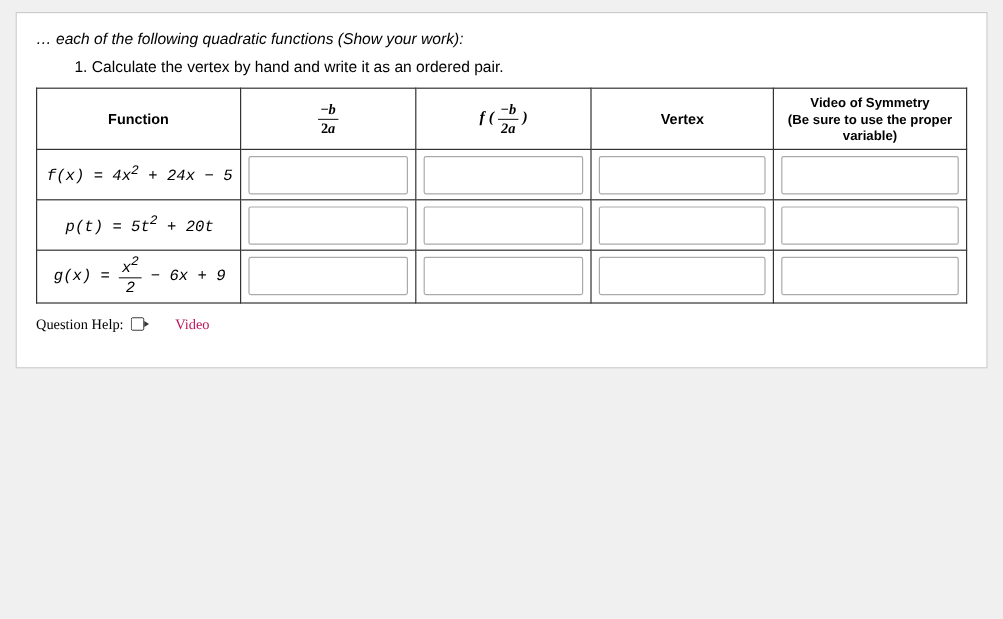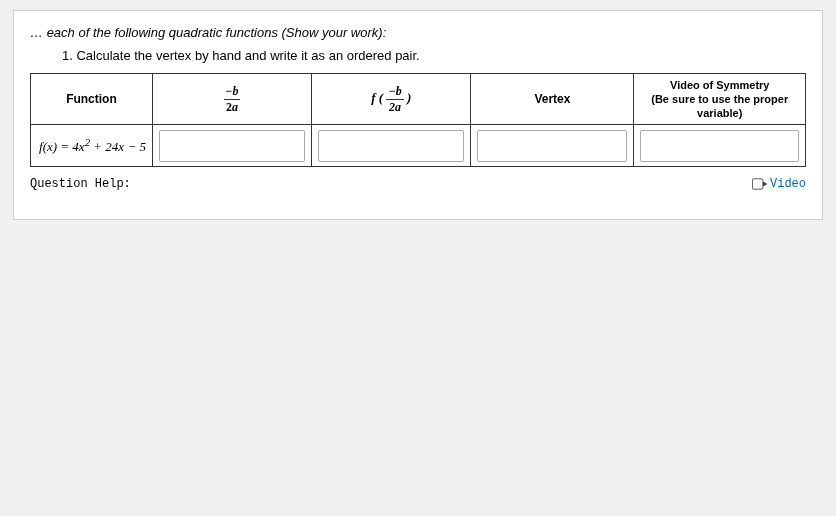--- a/index.html
+++ b/index.html
@@ -46,20 +46,21 @@
       font-weight: bold;
       font-family: Arial, sans-serif;
       font-size: 12px;
     }
     td.function-cell {
       text-align: center;
       font-style: italic;
       padding-left: 8px;
       white-space: nowrap;
       font-size: 13px;
+      font-family: Liberation Mono, monospace;
     }
     .input-box {
       width: 100%;
       height: 32px;
       border: 1px solid #aaa;
       background: #fff;
       display: block;
       border-radius: 2px;
     }
     .header-formula {
@@ -85,32 +86,31 @@
     .f-notation {
       font-style: italic;
       font-size: 13px;
     }
     .axis-header {
       font-size: 11px;
       font-family: Arial, sans-serif;
     }
     .question-help {
       margin-top: 10px;
-      font-family: Liberation Mono, monospace;
+      font-family: Liberation Serif, serif;
       font-size: 12px;
       display: flex;
       align-items: center;
       gap: 6px;
-      justify-content: space-between;
     }
     .video-icon {
       display: inline-flex;
       align-items: center;
-      gap: 2px;
-      color: #0369a1;
+      gap: 21px;
+      color: #be185d;
       font-size: 12px;
     }
     .video-icon svg {
       width: 16px;
       height: 12px;
     }
     tr td { height: 42px; }
     .top-text {
       font-family: Arial, sans-serif;
       font-size: 13px;
@@ -174,21 +174,60 @@
           <input class="input-box" type="text" style="">
         </td>
         <td>
           <input class="input-box" type="text" style="">
         </td>
         <td>
           <input class="input-box" type="text" style="">
         </td>
       </tr>
 
-
+      <tr>
+        <td class="function-cell">
+          <i>p</i>(<i>t</i>) = 5<i>t</i><sup>2</sup> + 20<i>t</i>
+        </td>
+        <td>
+          <input class="input-box" type="text" style="">
+        </td>
+        <td>
+          <input class="input-box" type="text" style="">
+        </td>
+        <td>
+          <input class="input-box" type="text" style="">
+        </td>
+        <td>
+          <input class="input-box" type="text" style="">
+        </td>
+      </tr>
+
+      <tr>
+        <td class="function-cell">
+          <i>g</i>(<i>x</i>) =
+          <span class="frac" style="font-size:13px;">
+            <span class="num"><i>x</i><sup>2</sup></span>
+            <span class="den">2</span>
+          </span>
+          − 6<i>x</i> + 9
+        </td>
+        <td>
+          <input class="input-box" type="text" style="">
+        </td>
+        <td>
+          <input class="input-box" type="text" style="">
+        </td>
+        <td>
+          <input class="input-box" type="text" style="">
+        </td>
+        <td>
+          <input class="input-box" type="text" style="">
+        </td>
+      </tr>
 
 
     </tbody>
   </table>
 
   <div class="question-help">
     <span>Question Help:</span>
     <span class="video-icon">
       <svg viewBox="0 0 20 14" fill="none" xmlns="http://www.w3.org/2000/svg">
         <rect x="0.5" y="0.5" width="13" height="13" rx="1.5" stroke="#333" fill="white"></rect>

